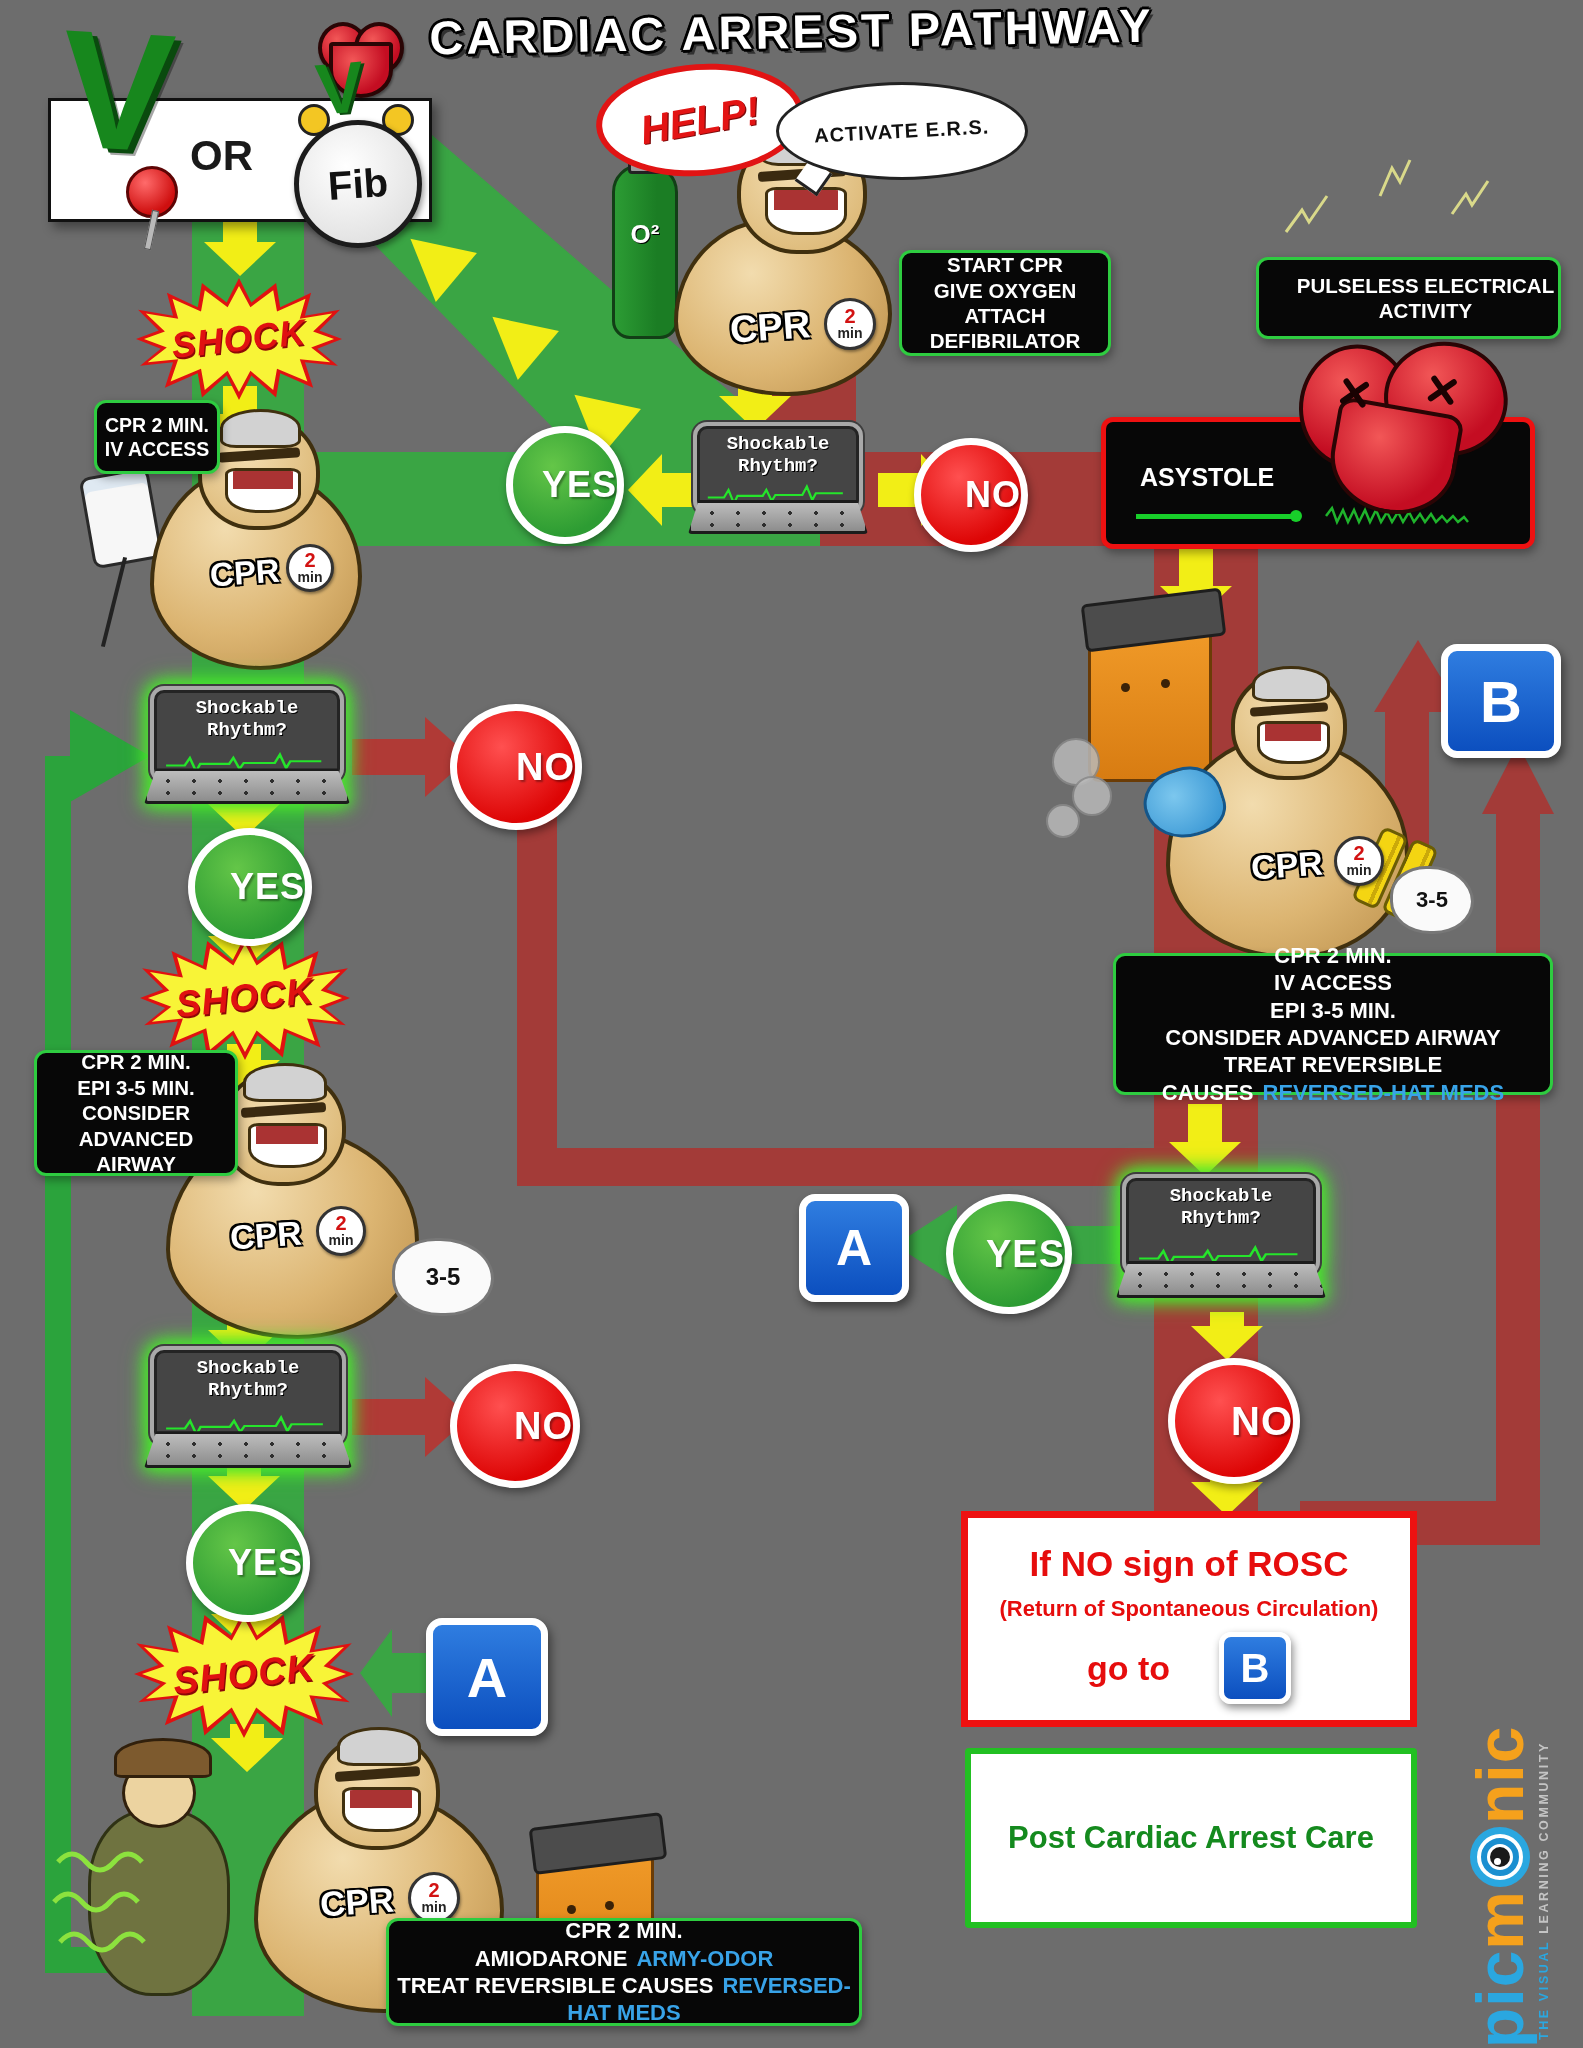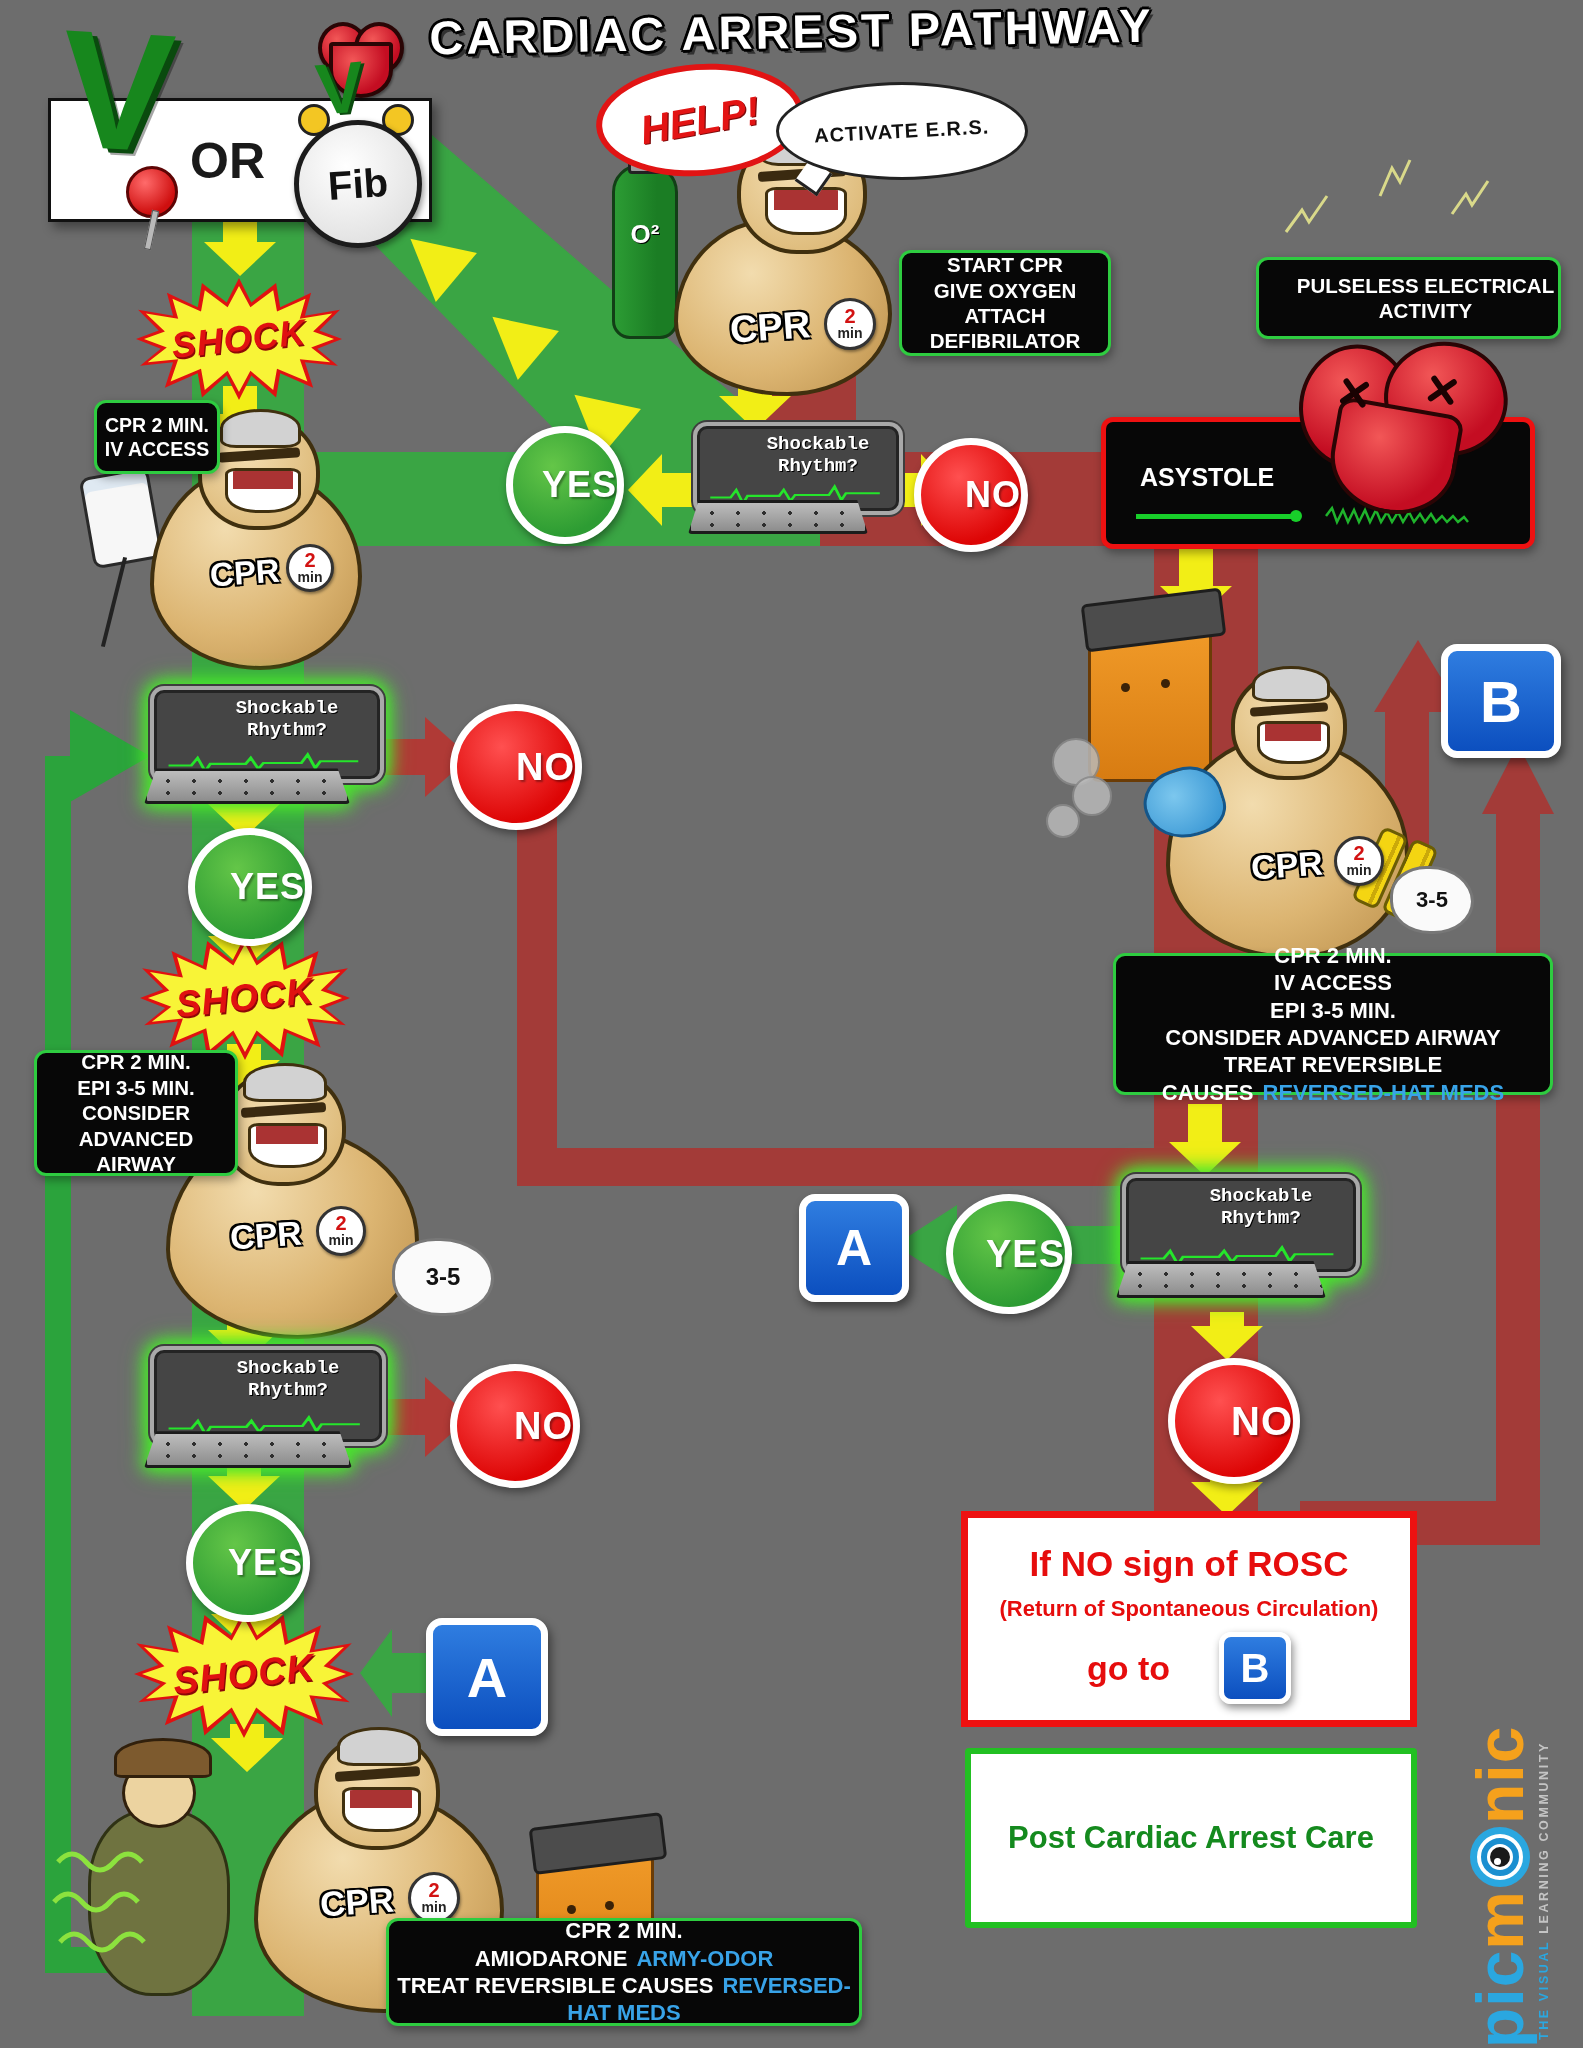--- a/index.html
+++ b/index.html
@@ -34,21 +34,21 @@
   .burst{position:absolute;z-index:12;
     --star:polygon(50% 0%,56% 20%,68% 4%,70% 24%,85% 12%,82% 31%,99% 26%,89% 43%,100% 50%,88% 58%,98% 72%,82% 69%,86% 90%,70% 78%,68% 98%,56% 80%,50% 100%,44% 80%,32% 98%,30% 78%,14% 90%,18% 69%,2% 72%,12% 58%,0% 50%,11% 43%,1% 26%,18% 31%,15% 12%,30% 24%,32% 4%,44% 20%);}
   .b-outer{position:absolute;inset:0;background:#e01111;clip-path:var(--star);}
   .b-inner{position:absolute;inset:8px;background:#f8f437;clip-path:var(--star);}
   .burst span{position:absolute;inset:0;display:flex;align-items:center;justify-content:center;font-weight:900;
     font-style:italic;color:#e01111;transform:rotate(-6deg);letter-spacing:1px;text-shadow:1px 2px 0 #8d0707;}
   
   .laptop{position:absolute;z-index:12;}
   .laptop.glow{filter:drop-shadow(0 0 10px #49e62d) drop-shadow(0 0 7px #49e62d);}
   .lt-screen{position:absolute;left:5%;top:0;width:90%;height:73%;background:#454545;border:3px solid #242424;
-    border-radius:10px;box-shadow:0 0 0 4px #a9a9a9,0 0 0 6px #3d3d3d;overflow:hidden;padding-left:40px;}
+    border-radius:10px;box-shadow:0 0 0 4px #a9a9a9,0 0 0 6px #3d3d3d;overflow:hidden;}
   .lt-q{margin-top:5px;text-align:center;font-family:"Liberation Mono","DejaVu Sans Mono",monospace;font-weight:700;
     font-size:19px;line-height:1.15;color:#fff;text-shadow:1px 1px 0 #000;}
   .lt-ecg{position:absolute;bottom:2px;left:4%;width:92%;height:22px;}
   .lt-kb{position:absolute;bottom:0;left:0;width:100%;height:26%;border:3px solid #1c1c1c;border-radius:4px;
     clip-path:polygon(6% 0,94% 0,100% 100%,0 100%);
     background-image:radial-gradient(circle,#2e2e2e 1.6px,transparent 2.1px),linear-gradient(#bdbdbd,#8d8d8d);
     background-size:26px 12px,100% 100%;background-position:8px 4px,0 0;}
   
   .char{position:absolute;z-index:9;}
   .mbody{position:absolute;background:radial-gradient(circle at 35% 30%,#f2dcae,#dcb572 55%,#bb8f4a);
@@ -190,21 +190,21 @@
   </svg>
 
   <div class="abs title">CARDIAC ARREST PATHWAY</div>
 
   <div class="whitebox" style="left:48px;top:98px;width:378px;height:118px;"></div>
   <div class="abs bigv" style="left:62px;top:16px;font-size:168px;transform:rotate(3deg);">V</div>
   <div class="abs" style="left:126px;top:166px;z-index:13;">
     <div style="width:46px;height:46px;border-radius:50%;background:radial-gradient(circle at 35% 30%,#ff6b6b,#cf0f0f 70%);border:3px solid #5e0505;"></div>
     <div style="position:absolute;left:22px;top:44px;width:5px;height:38px;background:#b9b9b9;border:1px solid #555;transform:rotate(12deg);"></div>
   </div>
-  <div class="abs" style="left:190px;top:132px;font-size:50px;font-weight:900;color:#1a1a1a;z-index:11;">OR</div>
+  <div class="abs" style="left:190px;top:132px;font-size:42px;font-weight:900;color:#1a1a1a;z-index:11;">OR</div>
   <div class="abs" style="left:318px;top:22px;z-index:12;filter:drop-shadow(1px 2px 1px rgba(0,0,0,.4));">
     <div class="lobe" style="left:0;top:0;width:42px;height:44px;"></div>
     <div class="lobe" style="left:36px;top:0;width:42px;height:44px;"></div>
     <div class="lobe" style="left:11px;top:20px;width:56px;height:48px;border-radius:10% 10% 80% 80%;transform:rotate(0deg);"></div>
   </div>
   <div class="abs bigv" style="left:316px;top:56px;font-size:72px;transform:rotate(-5deg);text-shadow:3px 2px 0 #0a4a0e;z-index:13;">V</div>
   <div class="abs" style="left:298px;top:104px;width:26px;height:26px;border-radius:50%;background:#f3c623;border:3px solid #222;z-index:11;"></div>
   <div class="abs" style="left:382px;top:104px;width:26px;height:26px;border-radius:50%;background:#f3c623;border:3px solid #222;z-index:11;"></div>
   <div class="abs" style="left:294px;top:120px;width:118px;height:118px;border-radius:50%;z-index:12;
               background:radial-gradient(circle at 40% 35%,#fff,#d9d9d9);border:5px solid #1c1c1c;

